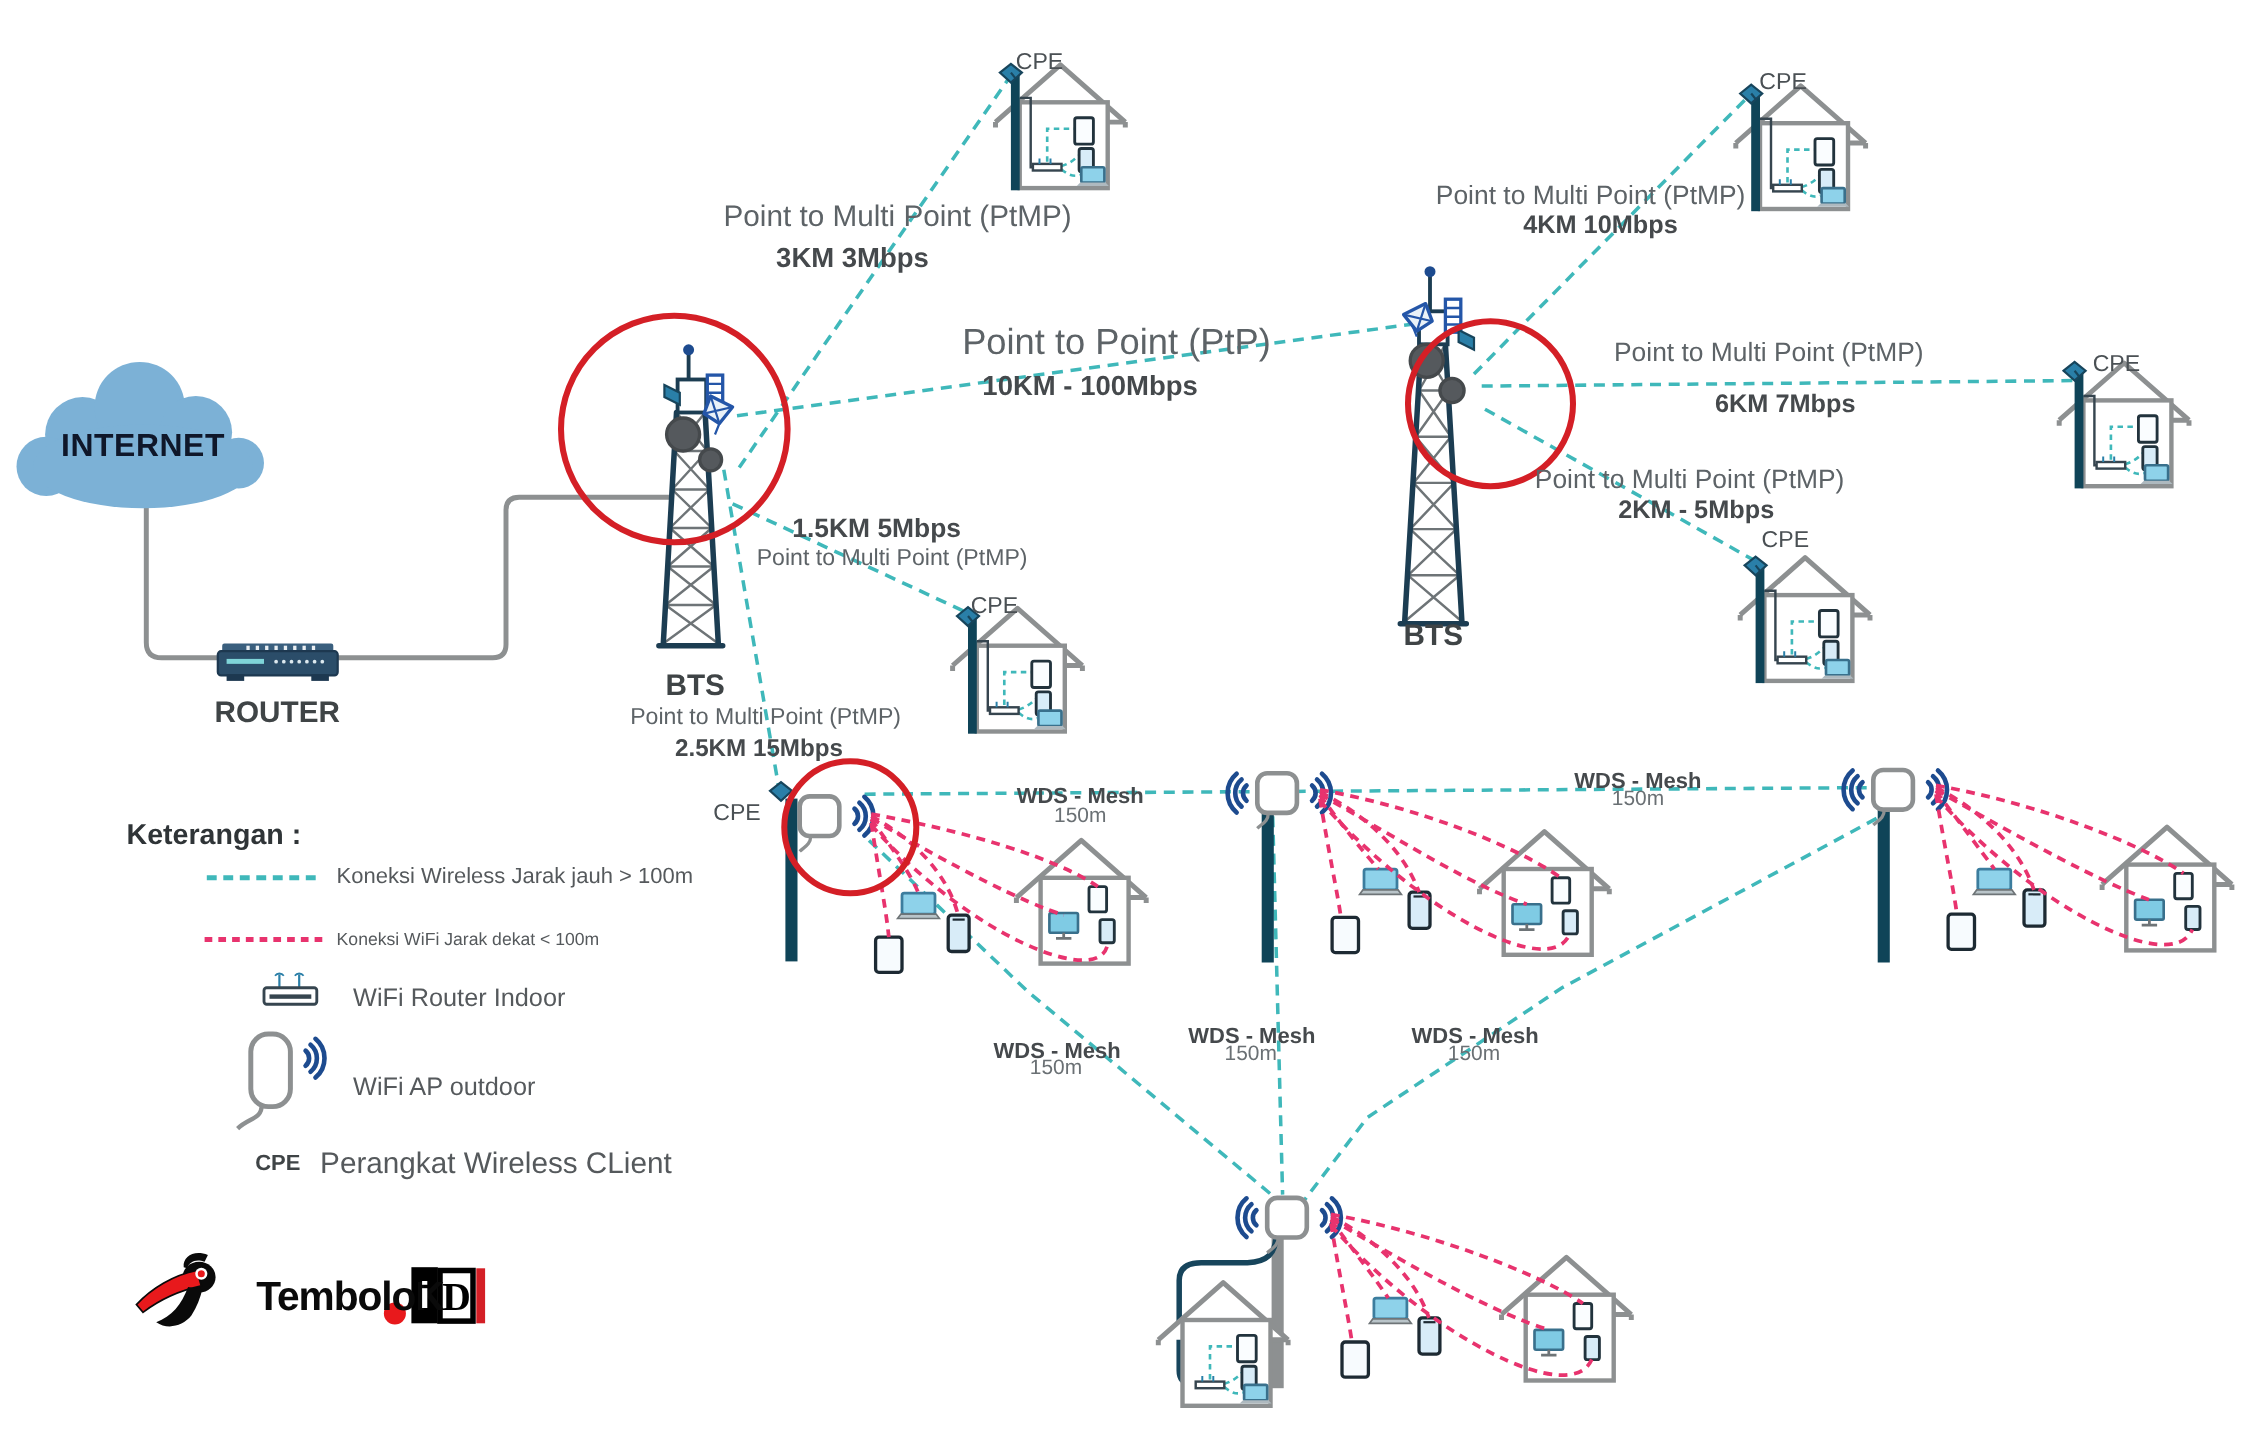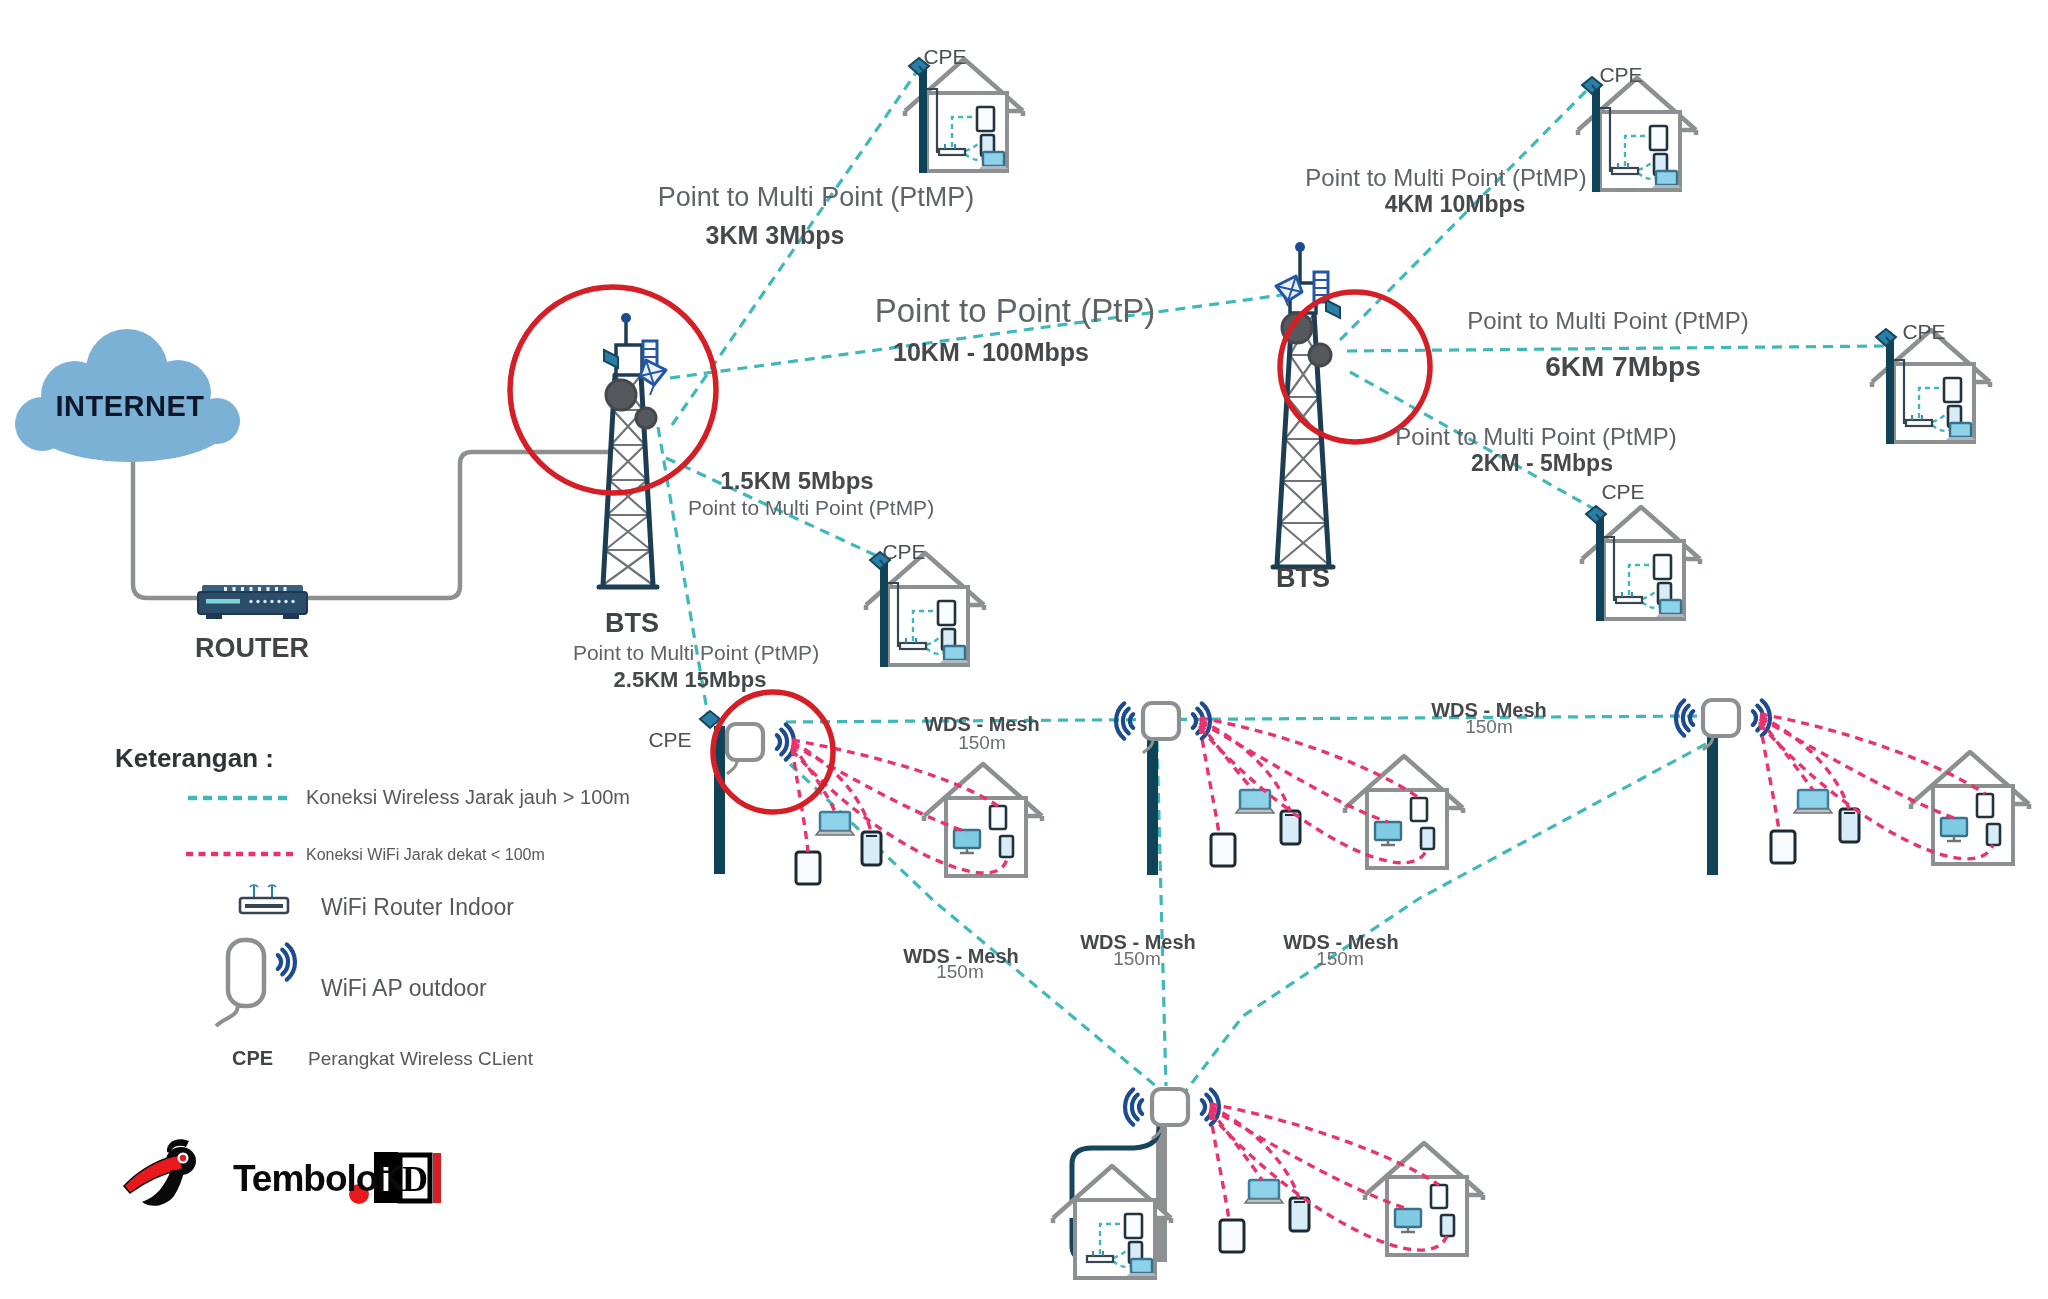--- a/index.html
+++ b/index.html
@@ -331,21 +331,21 @@
 <div class="lbl b" style="left:797px;top:481px;font-size:24px">1.5KM 5Mbps</div>
 <div class="lbl" style="left:811px;top:507px;font-size:21px">Point to Multi Point (PtMP)</div>
 
 <div class="lbl" style="left:696px;top:652px;font-size:21px">Point to Multi Point (PtMP)</div>
 <div class="lbl b" style="left:690px;top:680px;font-size:22px">2.5KM 15Mbps</div>
 
 <div class="lbl" style="left:1446px;top:178px;font-size:24px">Point to Multi Point (PtMP)</div>
 <div class="lbl b" style="left:1455px;top:204px;font-size:23px">4KM 10Mbps</div>
 
 <div class="lbl" style="left:1608px;top:321px;font-size:24px">Point to Multi Point (PtMP)</div>
-<div class="lbl b" style="left:1623px;top:367px;font-size:28px">6KM 7Mbps</div>
+<div class="lbl b" style="left:1623px;top:367px;font-size:23px">6KM 7Mbps</div>
 
 <div class="lbl" style="left:1536px;top:437px;font-size:24px">Point to Multi Point (PtMP)</div>
 <div class="lbl b" style="left:1542px;top:463px;font-size:23px">2KM - 5Mbps</div>
 
 <div class="lbl cpe" style="left:945px;top:56px">CPE</div>
 <div class="lbl cpe" style="left:1621px;top:74px">CPE</div>
 <div class="lbl cpe" style="left:1924px;top:331px">CPE</div>
 <div class="lbl cpe" style="left:1623px;top:491px">CPE</div>
 <div class="lbl cpe" style="left:904px;top:551px">CPE</div>
 <div class="lbl cpe" style="left:670px;top:739px">CPE</div>
@@ -360,19 +360,19 @@
 <div class="lbl wdsm" style="left:1137px;top:958px">150m</div>
 <div class="lbl wds" style="left:1341px;top:942px">WDS - Mesh</div>
 <div class="lbl wdsm" style="left:1340px;top:958px">150m</div>
 
 <div class="lbl-l" style="left:115px;top:758px;font-size:26px;font-weight:bold;color:#2F3437">Keterangan :</div>
 <div class="lbl-l" style="left:306px;top:797px;font-size:20px">Koneksi Wireless Jarak jauh &gt; 100m</div>
 <div class="lbl-l" style="left:306px;top:855px;font-size:16px">Koneksi WiFi Jarak dekat &lt; 100m</div>
 <div class="lbl-l" style="left:321px;top:907px;font-size:23px">WiFi Router Indoor</div>
 <div class="lbl-l" style="left:321px;top:988px;font-size:23px">WiFi AP outdoor</div>
 <div class="lbl-l" style="left:232px;top:1058px;font-size:20px;font-weight:bold;color:#3F4446">CPE</div>
-<div class="lbl-l" style="left:308px;top:1058px;font-size:19px">Perangkat Wireless CLient</div>
+<div class="lbl-l" style="left:291px;top:1058px;font-size:27px">Perangkat Wireless CLient</div>
 
 <div class="lbl-l brand" style="left:186px;top:1178px">TemboloK</div>
 <div class="tld-i" style="left:386px;top:1179px">i</div>
 <div class="tld-d" style="left:415px;top:1179px">D</div>
 
 </div>
 
 </body></html>

